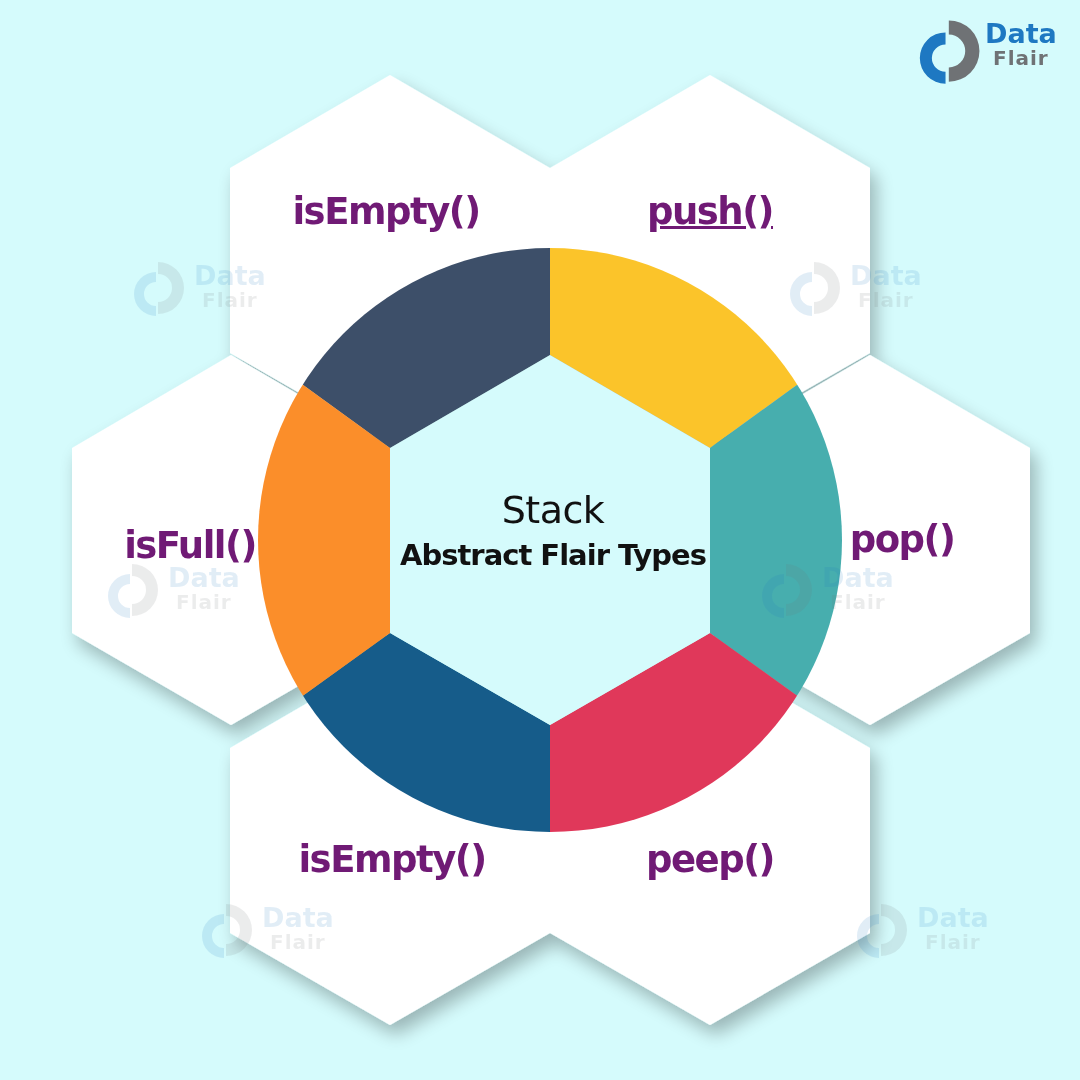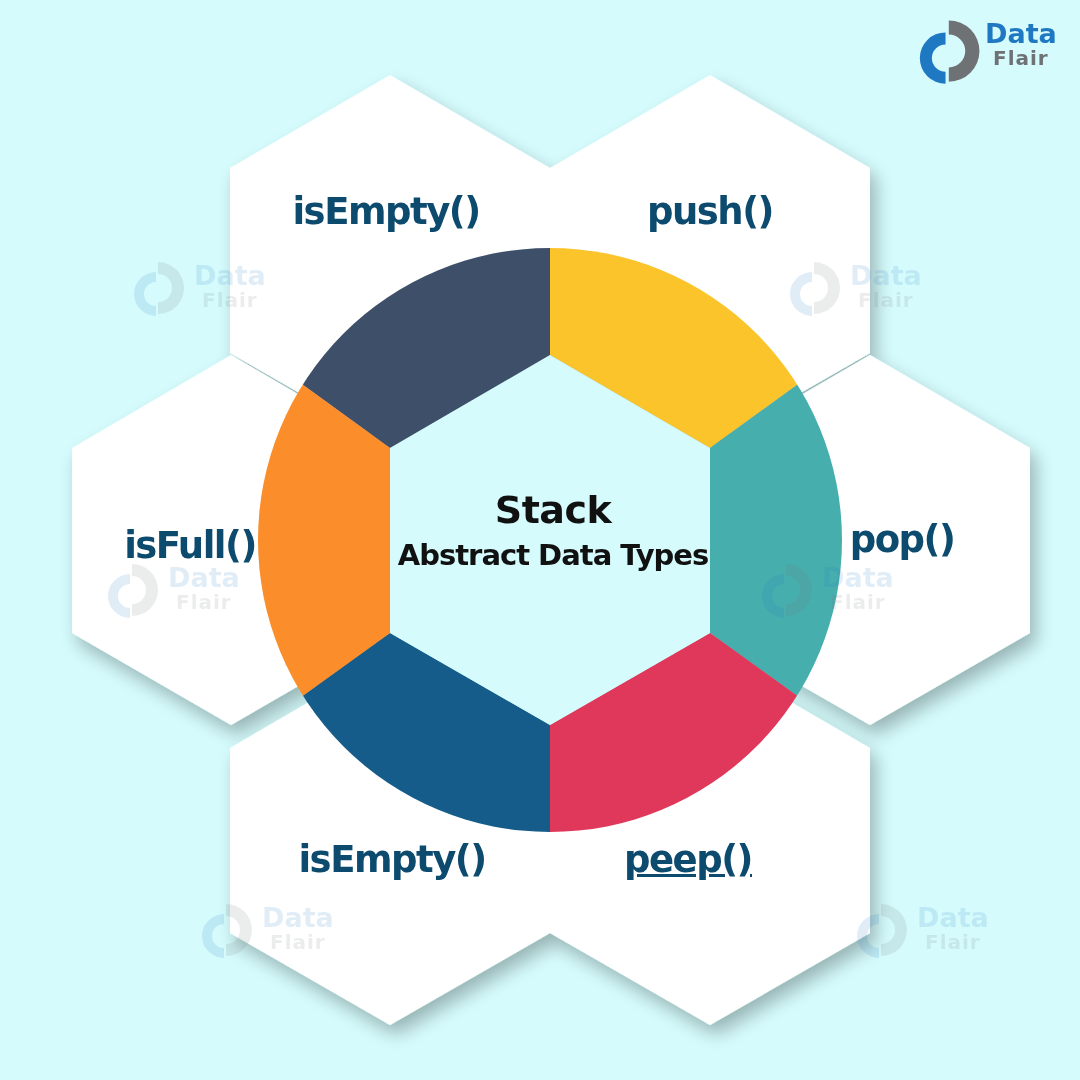--- a/index.html
+++ b/index.html
@@ -1,22 +1,22 @@
 <!DOCTYPE html>
 <html><head>
 <meta charset="utf-8">
 <style>
   html, body { margin:0; padding:0; }
   body { width:1080px; height:1080px; background:#D5FBFC; position:relative; overflow:hidden;
          font-family:"DejaVu Sans", "Liberation Sans", sans-serif; }
   #canvas { position:absolute; left:0; top:0; width:1080px; height:1080px; }
-  .hex-label { position:absolute; font-weight:bold; font-size:37px; color:#0c4a6e;
+  .hex-label { position:absolute; font-weight:bold; font-size:37px; color:#701a75;
                letter-spacing:-1.5px; white-space:nowrap; transform:translateX(-50%); }
   .center-title { position:absolute; left:553px; top:488px; transform:translateX(-50%);
-                  font-weight:bold; font-size:38px; color:#111; letter-spacing:-0.5px; white-space:nowrap; }
+                  font-weight:normal; font-size:38px; color:#111; letter-spacing:-0.5px; white-space:nowrap; }
   .center-sub { position:absolute; left:553px; top:538px; transform:translateX(-50%);
                 font-weight:bold; font-size:29px; color:#111; letter-spacing:-1px; white-space:nowrap; }
   .logo { position:absolute; left:918px; top:14px; width:140px; height:70px; }
   .logo-text-1 { position:absolute; left:985px; top:18px; font-weight:bold; font-size:27px; color:#1e78c2; letter-spacing:0px; }
   .logo-text-2 { position:absolute; left:993px; top:46px; font-weight:bold; font-size:20px; color:#6f7275; letter-spacing:1px; }
   .wm { position:absolute; opacity:0.13; }
   .wm .t1 { position:absolute; left:62px; top:2px; font-weight:bold; font-size:27px; color:#1e78c2; }
   .wm .t2 { position:absolute; left:70px; top:30px; font-weight:bold; font-size:20px; color:#6f7275; letter-spacing:1px; }
 </style>
 </head>
@@ -117,28 +117,28 @@
 <div class="wm" style="left:855px; top:900px; width:140px; height:60px;">
   <svg width="60" height="60" viewBox="0 0 60 60">
       <path d="M26 4 A26 26 0 0 1 26 56 L26 44 A14 14 0 0 0 26 16 Z" fill="#6f7275"></path>
       <path d="M24 14 A22 22 0 0 0 24 58 L24 48 A12 12 0 0 1 24 24 Z" fill="#1e78c2"></path>
     </svg>
   <span class="t1">Data</span>
   <span class="t2">Flair</span>
 </div>
 
 <div class="hex-label" style="left:386px; top:190px;">isEmpty()</div>
-<div class="hex-label" style="left:710px; top:190px;">push()</div>
+<div class="hex-label" style="left:710px; top:190px;text-decoration:underline;">push()</div>
 <div class="hex-label" style="left:902px; top:518px;">pop()</div>
-<div class="hex-label" style="left:688px; top:838px;text-decoration:underline;">peep()</div>
+<div class="hex-label" style="left:710px; top:838px;">peep()</div>
 <div class="hex-label" style="left:392px; top:838px;">isEmpty()</div>
 <div class="hex-label" style="left:170px; top:524px;margin-left:20px;">isFull()</div>
 
 <div class="center-title">Stack</div>
-<div class="center-sub">Abstract Data Types</div>
+<div class="center-sub">Abstract Flair Types</div>
 
 <div class="logo">
   <svg width="66" height="70" viewBox="0 0 60 64" style="position:absolute; left:0; top:2px;">
     <path d="M28 4 A28 28 0 0 1 28 60 L28 47 A15 15 0 0 0 28 17 Z" fill="#6f7275"></path>
     <path d="M25 15 A23 23 0 0 0 25 62 L25 51 A12 12 0 0 1 25 26 Z" fill="#1e78c2"></path>
   </svg>
 </div>
 <span class="logo-text-1">Data</span>
 <span class="logo-text-2">Flair</span>
 

